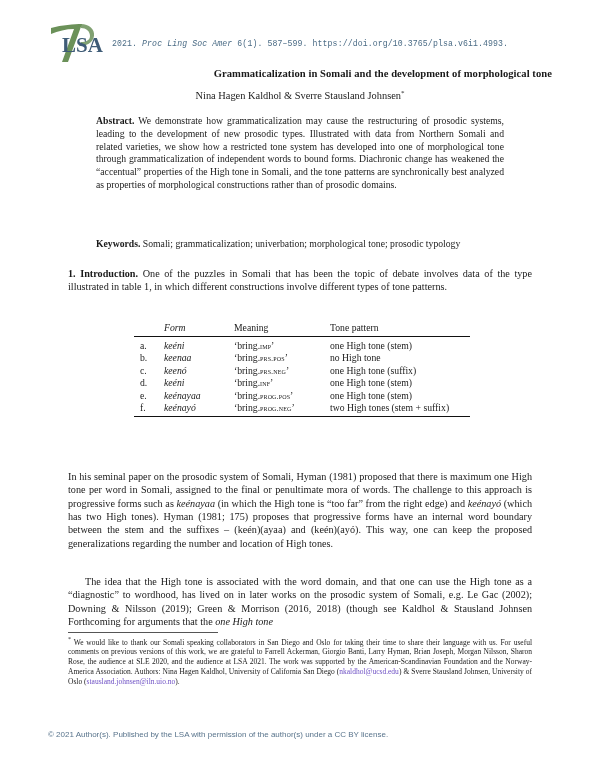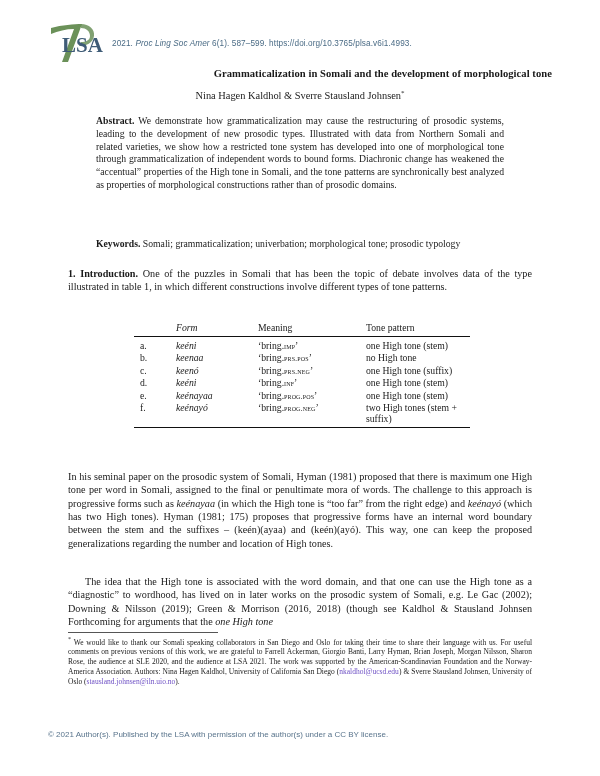--- a/index.html
+++ b/index.html
@@ -39,21 +39,21 @@
     position: relative;
     flex: 0 0 auto;
   }
   .lsa-logo svg { display: block; }
   .masthead-line {
     font-size: 8.2px;
     color: #4a6b85;
     letter-spacing: 0.1px;
     margin-left: 6px;
     white-space: nowrap;
-    font-family: Liberation Sans, sans-serif;
+    font-family: Liberation Mono, monospace;
   }
   .masthead-line .ital { font-style: italic; }
   .masthead-line a { color: #4a6b85; text-decoration: none; }
 
   
   .title {
     position: absolute;
     left: 48px;
     top: 68px;
     width: 504px;
@@ -119,21 +119,21 @@
     width: 336px;
   }
   table.tone {
     border-collapse: collapse;
     width: 100%;
     font-size: 9.6px;
   }
   table.tone thead th {
     font-weight: normal;
     text-align: left;
-    padding: 2px 16px 3px 0;
+    padding: 2px 4px 3px 0;
     font-size: 9.7px;
   }
   table.tone thead tr.head-row th { border-bottom: 0.9px solid #111; }
   table.tone tbody tr.first-body td { padding-top: 3px; }
   table.tone tbody td {
     padding: 0.7px 0;
     vertical-align: baseline;
     font-size: 9.7px;
   }
   table.tone tbody tr.last-body td { border-bottom: 1.6px solid #111; padding-bottom: 3px; }

